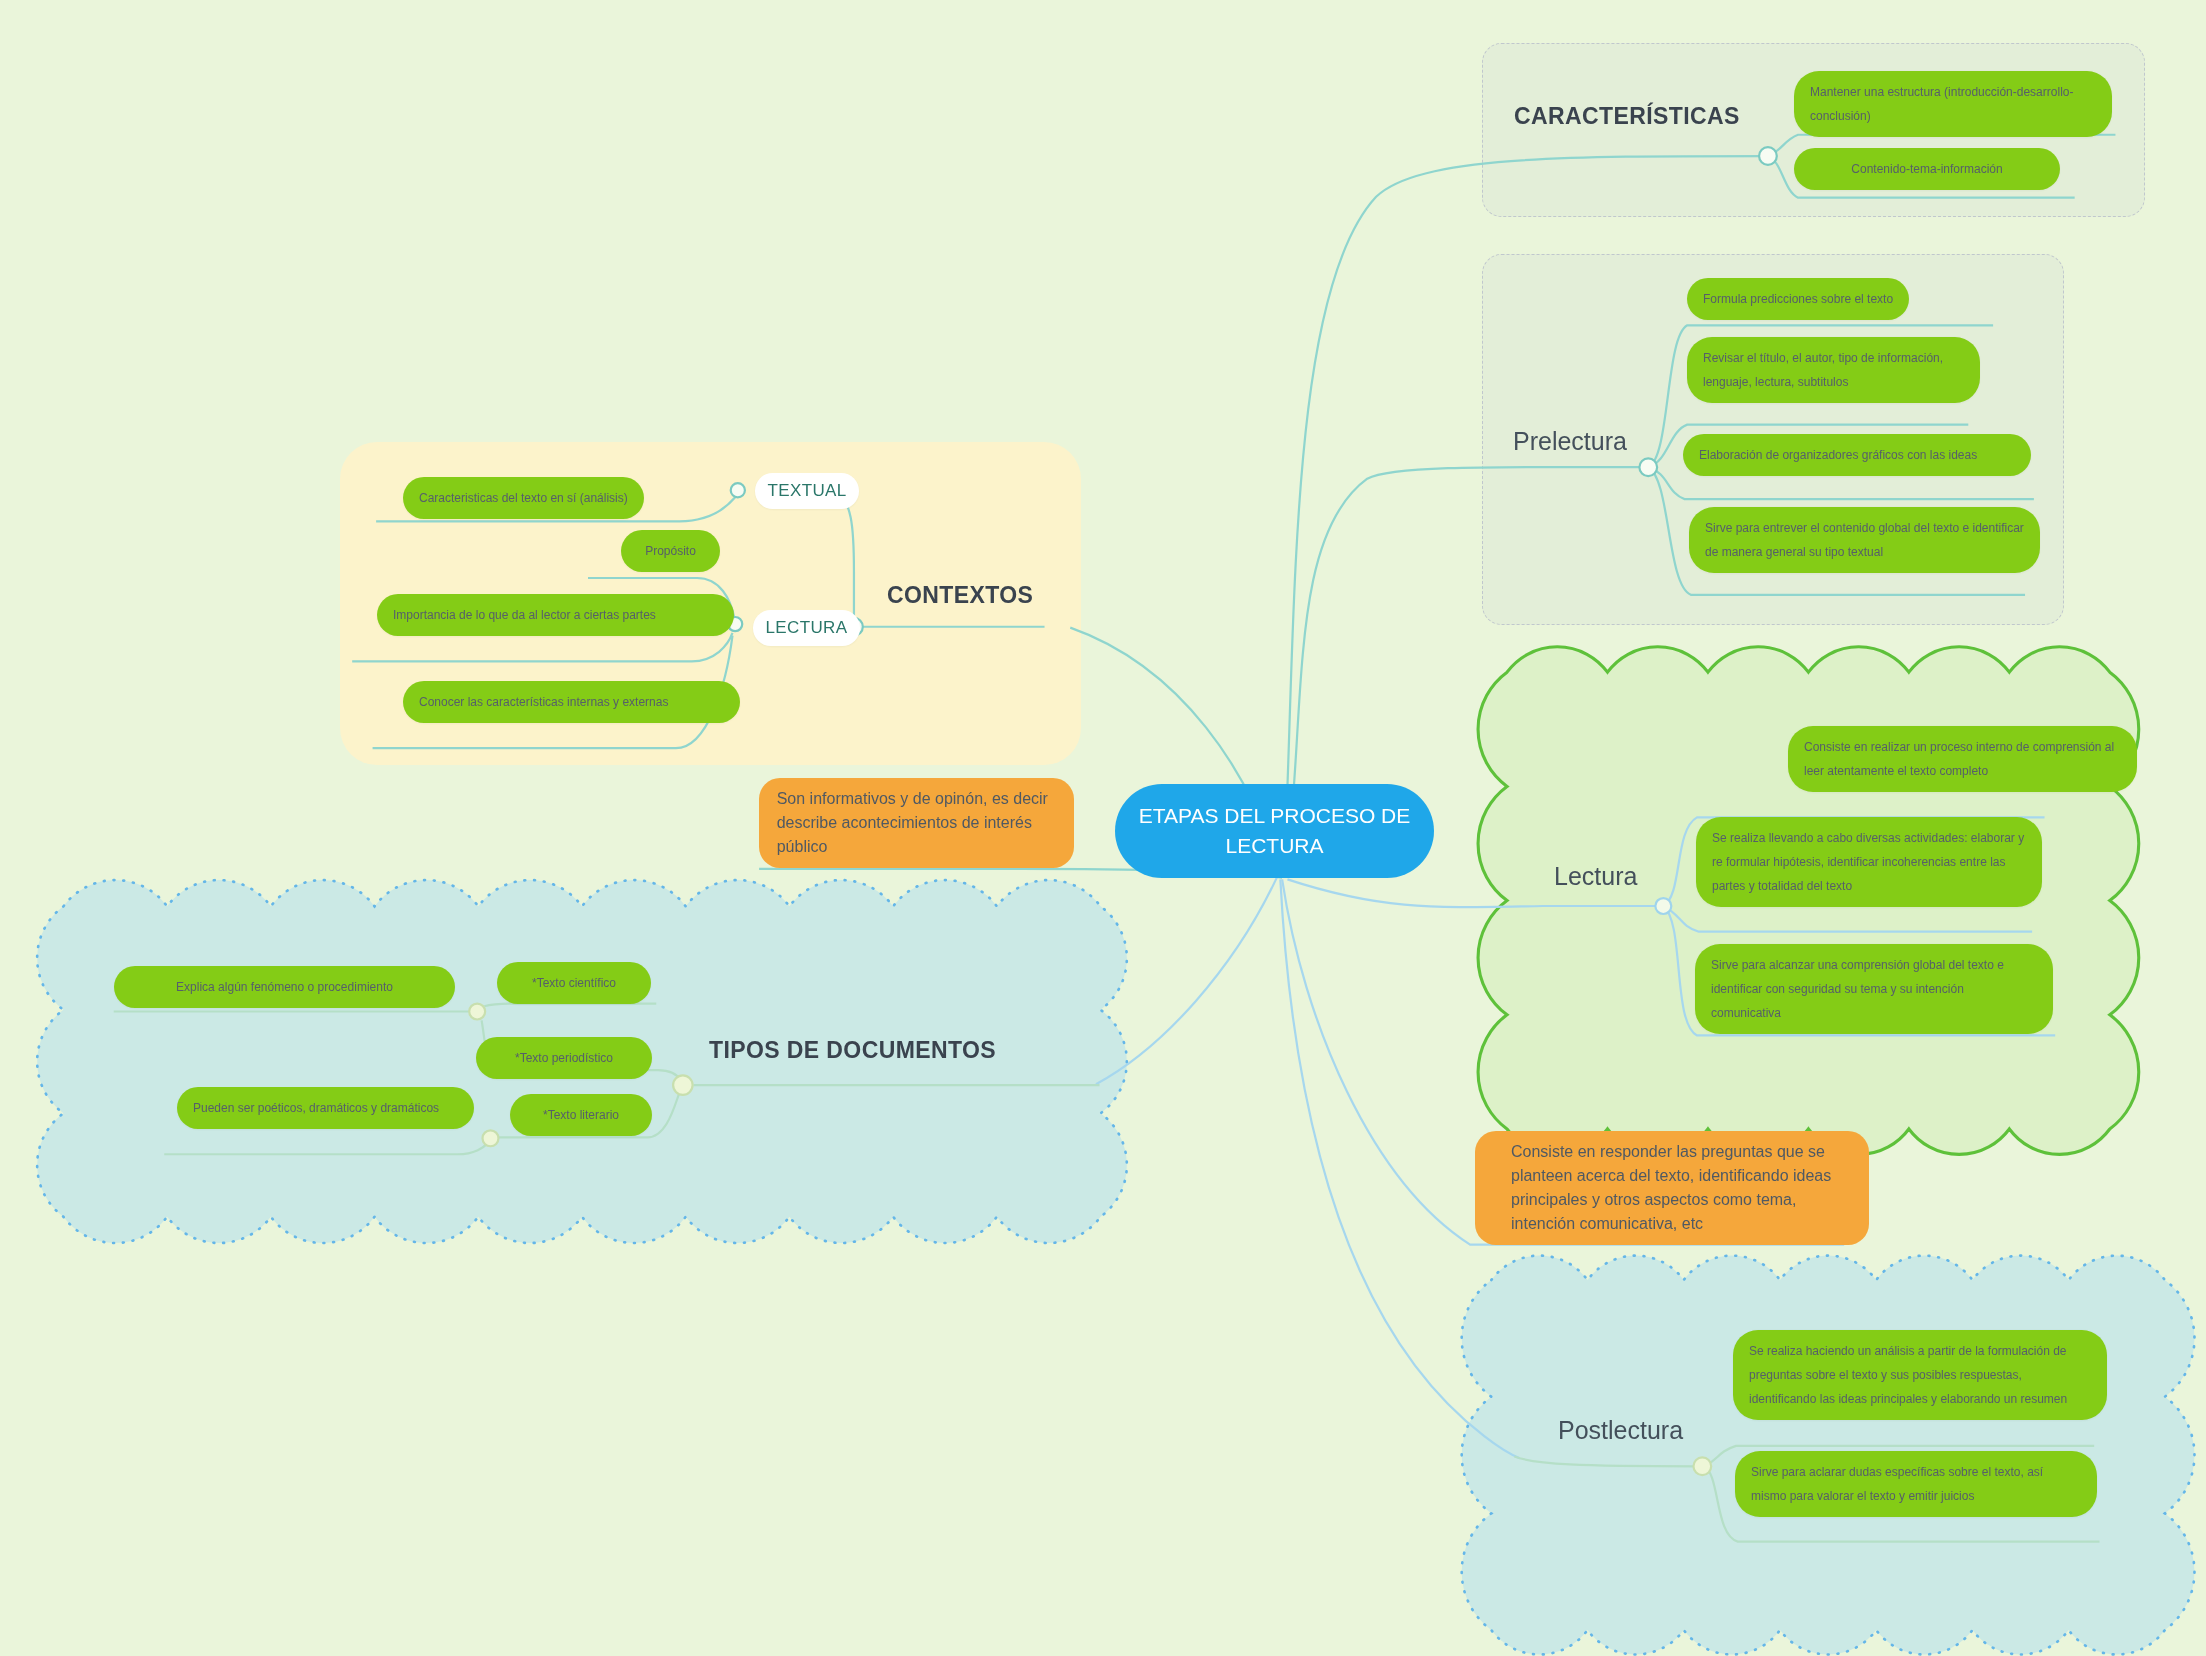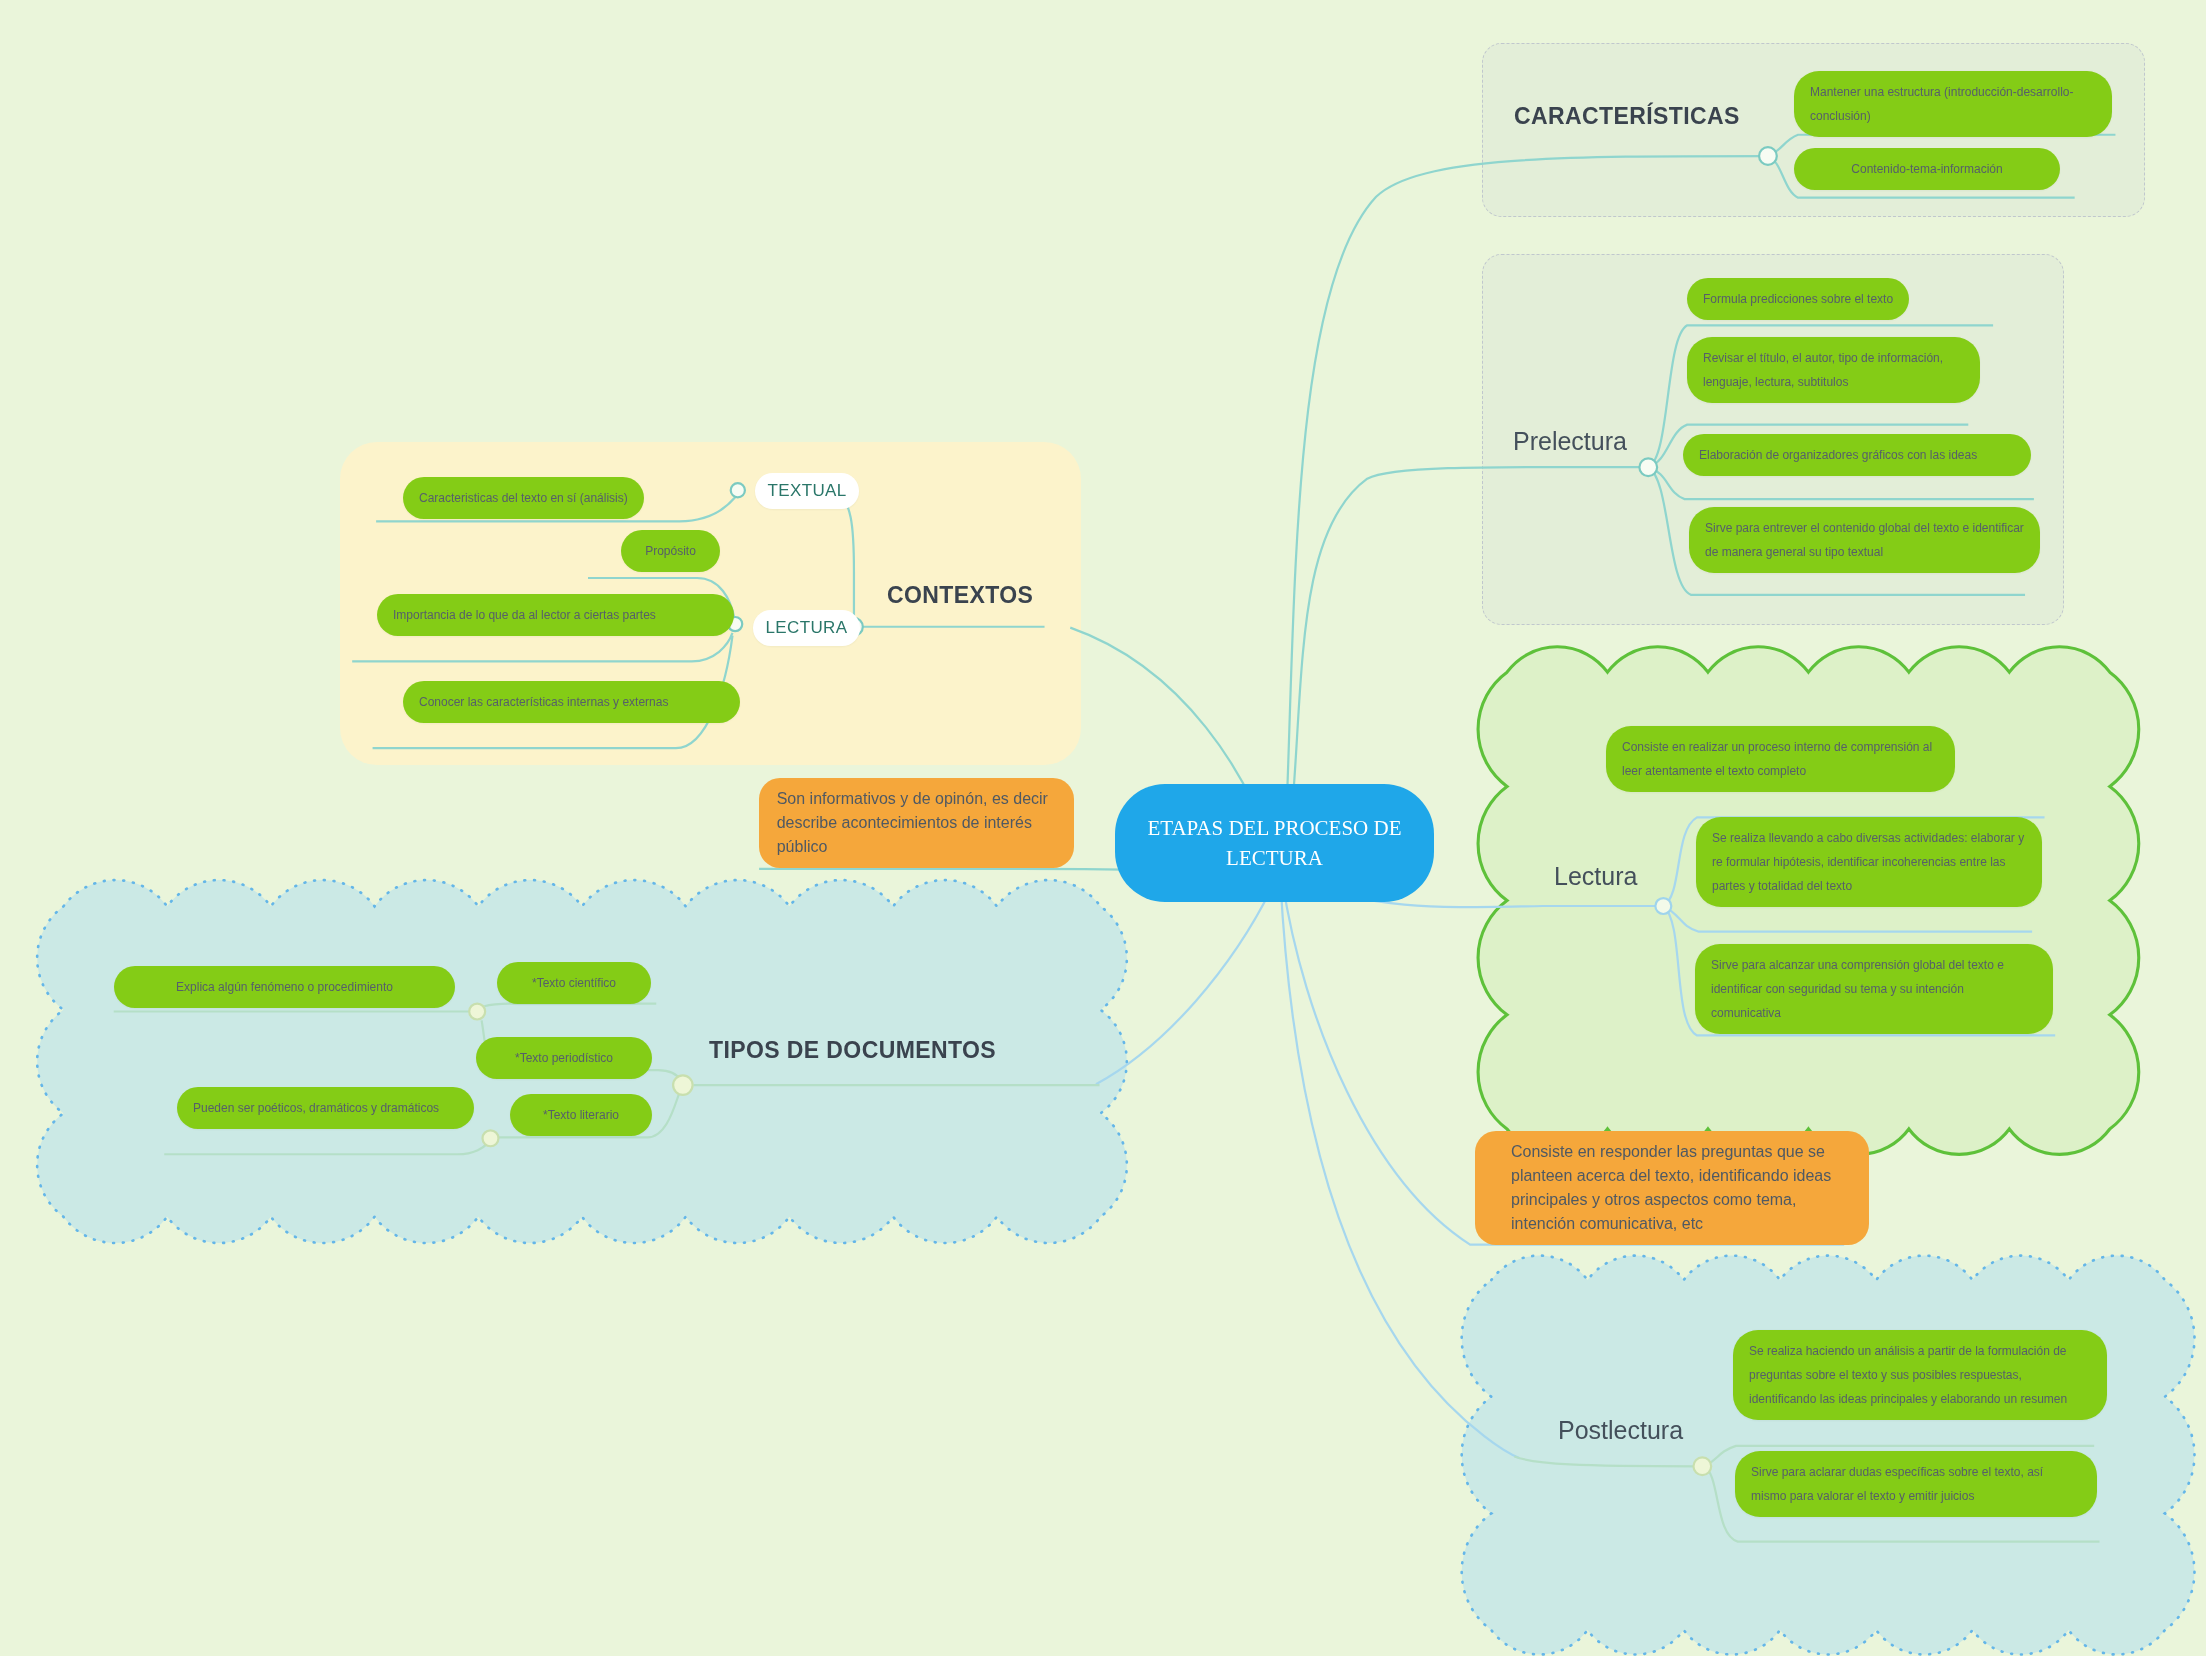--- a/index.html
+++ b/index.html
@@ -20,23 +20,23 @@
   .bubble{position:absolute;background:#84cc16;border-radius:25px;padding:8.9px 16px;
           font-size:12px;line-height:24px;color:#566069;box-shadow:0 0.9px 1.8px rgba(60,80,60,.05);}
   .bubble.nw{white-space:nowrap;text-align:center;}
   .minipill{position:absolute;background:#ffffff;border-radius:17.7px;padding:8px 12.4px;
             font-size:17px;letter-spacing:0.4px;color:#2a7669;white-space:nowrap;
             box-shadow:0 0.9px 1.8px rgba(60,80,60,.05);}
   .sec-title{position:absolute;font-size:23px;font-weight:700;letter-spacing:0.4px;color:#3a434e;white-space:nowrap;}
   .branch-label{position:absolute;font-size:25px;color:#44505b;white-space:nowrap;}
   .note{position:absolute;background:#f5a73b;border-radius:21px;padding:8.9px 17.7px;
         font-size:16px;line-height:24px;color:#4f5963;}
-  .center-pill{position:absolute;left:1115px;top:784px;width:319px;height:118px;background:#1fa7e9;
+  .center-pill{position:absolute;left:1115px;top:784px;width:319px;height:94px;background:#1fa7e9;
         border-radius:50px;color:#ffffff;font-size:21px;line-height:30px;text-align:center;
-        display:flex;align-items:center;justify-content:center;padding:0 16px;box-sizing:border-box;font-family:Liberation Serif, serif;}
+        display:flex;align-items:center;justify-content:center;padding:0 16px;box-sizing:border-box;}
 </style>
 </head>
 <body>
 
 <div id="canvas">
 
   <div class="panel" style="left:1482px;top:43px;width:661px;height:172px;"></div>
   <div class="panel" style="left:1482px;top:254px;width:580px;height:369px;"></div>
   <div class="panel yellow" style="left:340px;top:442px;width:741px;height:323px;"></div>
 
@@ -112,21 +112,21 @@
   <div class="bubble nw" style="left:621px;top:530px;min-width:67px;">Propósito</div>
   <div class="bubble" style="left:377px;top:594px;width:325px;">Importancia de lo que da al lector a ciertas partes</div>
   <div class="bubble" style="left:403px;top:681px;width:305px;">Conocer las características internas y externas</div>
   <div class="minipill" style="left:753px;top:610px;">LECTURA</div>
 
   <div class="note" style="left:759px;top:778px;width:280px;">Son informativos y de opinón, es decir describe acontecimientos de interés público</div>
   <div class="center-pill">ETAPAS DEL PROCESO DE LECTURA</div>
   <div class="note" style="left:1475px;top:1131px;width:340px;padding-left:36px;">Consiste en responder las preguntas que se planteen acerca del texto, identificando ideas principales y otros aspectos como tema, intención comunicativa, etc</div>
 
   <div class="branch-label" style="left:1554px;top:862px;">Lectura</div>
-  <div class="bubble" style="left:1606px;top:726px;width:317px;">Consiste en realizar un proceso interno de comprensión al leer atentamente el texto completo</div>
+  <div class="bubble" style="left:1788px;top:726px;width:317px;">Consiste en realizar un proceso interno de comprensión al leer atentamente el texto completo</div>
   <div class="bubble" style="left:1696px;top:817px;width:314px;">Se realiza llevando a cabo diversas actividades: elaborar y re formular hipótesis, identificar incoherencias entre las partes y totalidad del texto</div>
   <div class="bubble" style="left:1695px;top:944px;width:326px;">Sirve para alcanzar una comprensión global del texto e identificar con seguridad su tema y su intención comunicativa</div>
 
   <div class="sec-title" style="left:709px;top:1037px;">TIPOS DE DOCUMENTOS</div>
   <div class="bubble nw" style="left:114px;top:966px;min-width:309px;">Explica algún fenómeno o procedimiento</div>
   <div class="bubble nw" style="left:497px;top:962px;min-width:122px;">*Texto científico</div>
   <div class="bubble nw" style="left:476px;top:1027px;min-width:144px;margin-top:10px;">*Texto periodístico</div>
   <div class="bubble" style="left:177px;top:1087px;width:265px;">Pueden ser poéticos, dramáticos y dramáticos</div>
   <div class="bubble nw" style="left:510px;top:1094px;min-width:110px;">*Texto literario</div>
 

